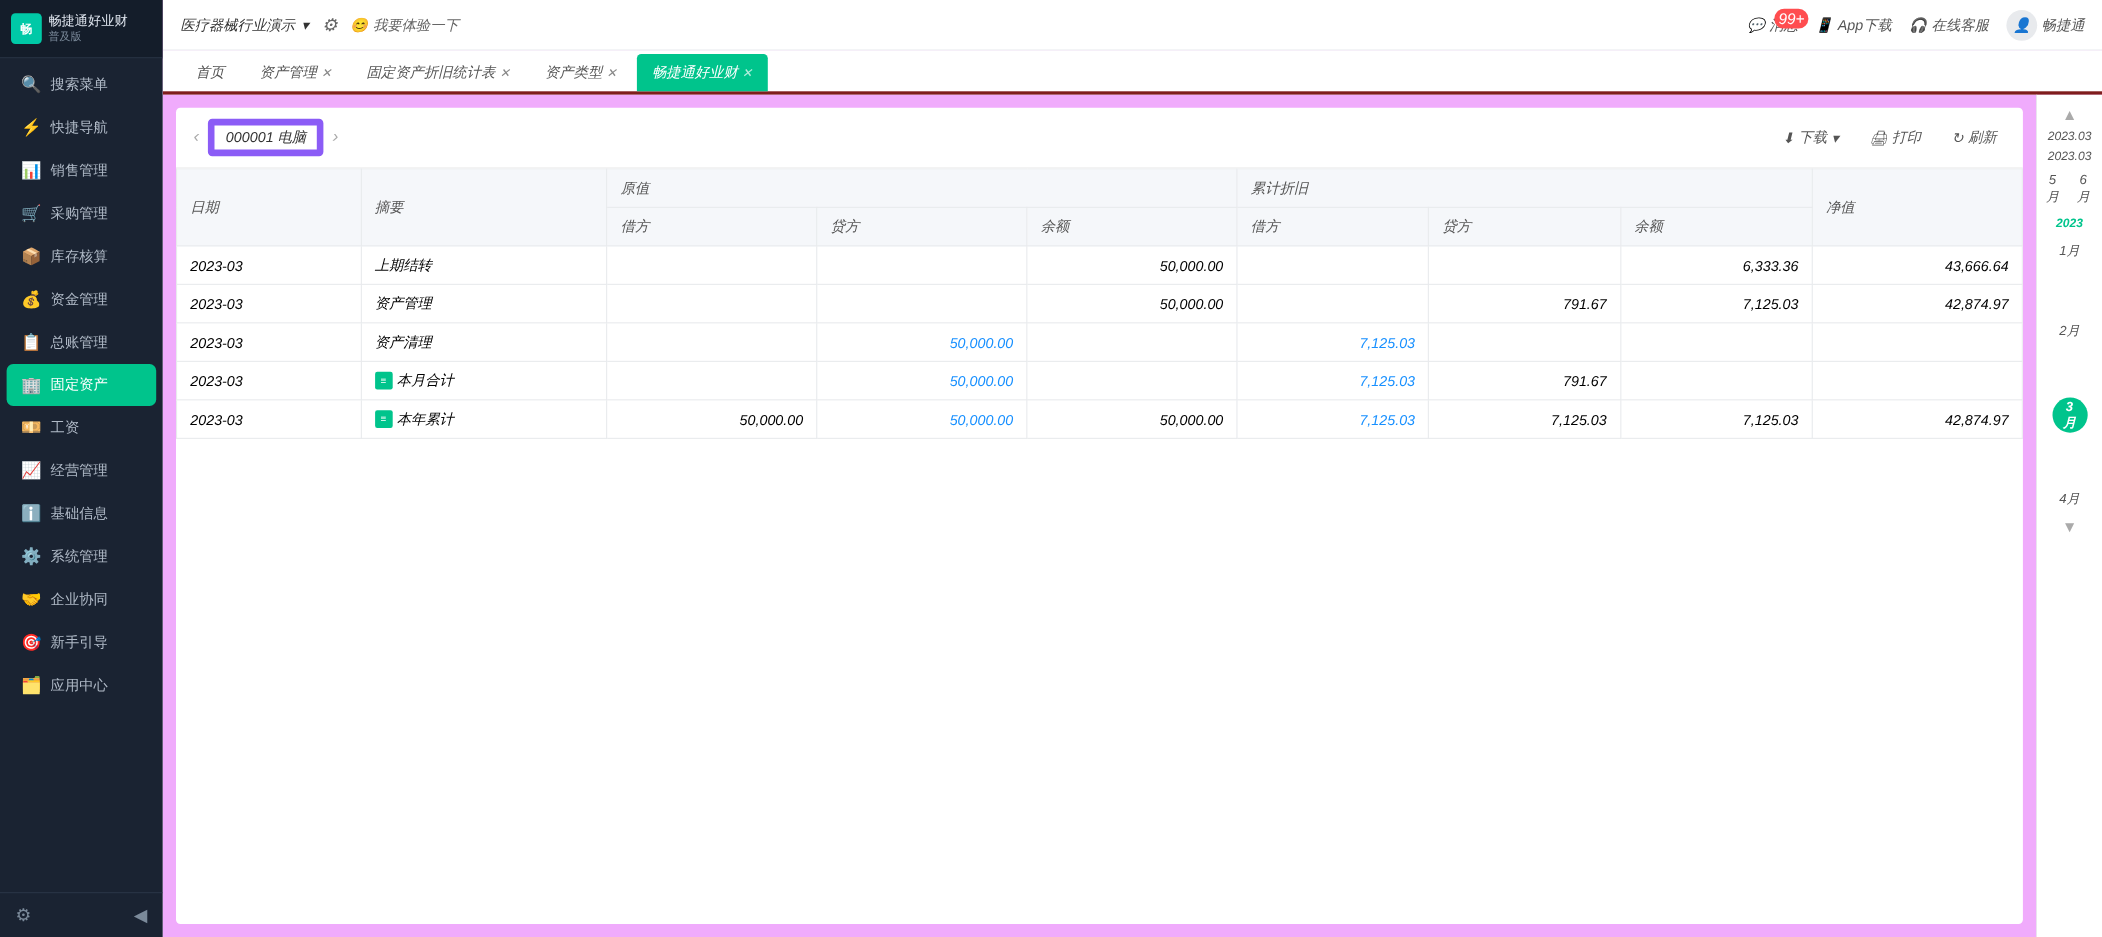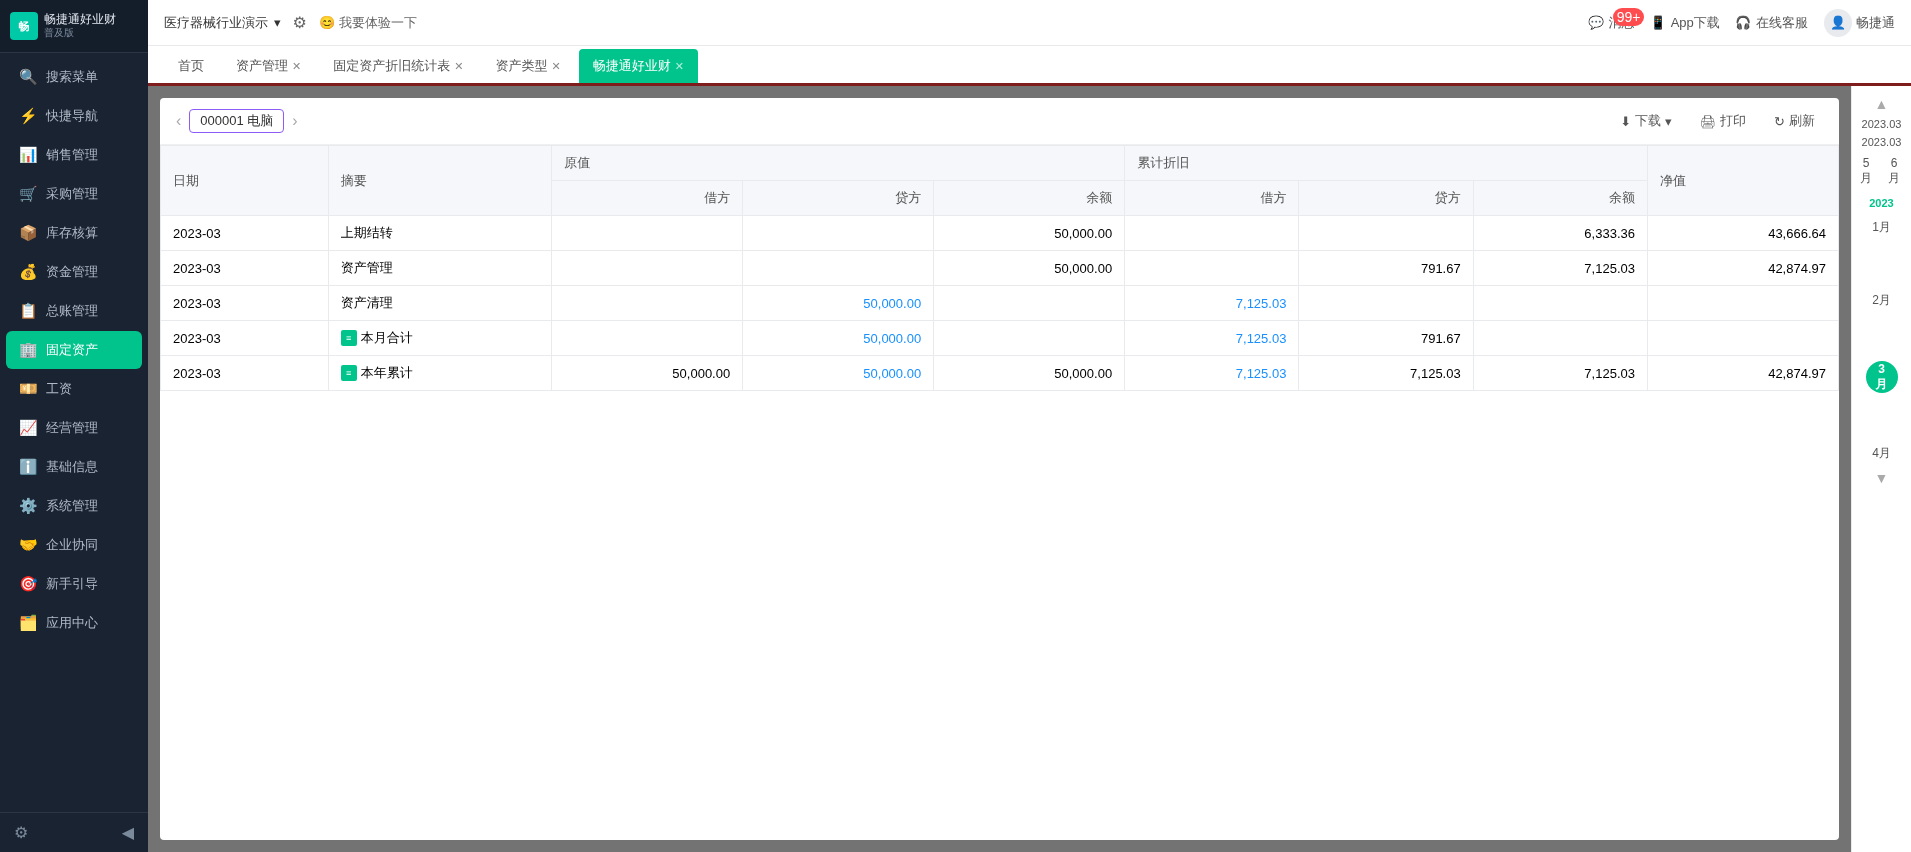--- a/index.html
+++ b/index.html
@@ -48,22 +48,23 @@
       display: flex; align-items: center; justify-content: space-between;
       padding: 10px 14px; border-top: 1px solid #2a3545;
     }
     .sidebar-footer-icon { color: #7b8a9a; cursor: pointer; font-size: 16px; }
 
     
     .main-content {
       flex: 1;
       display: flex;
       flex-direction: column;
-      background: #737373;
+      background: #f0abfc;
       overflow: hidden;
+      font-style: italic;
     }
 
     
     .topbar {
       background: white;
       height: 46px;
       display: flex;
       align-items: center;
       padding: 0 16px;
       border-bottom: 1px solid #e8eaed;
@@ -142,21 +143,21 @@
 
     
     .asset-nav {
       display: flex; align-items: center; gap: 8px;
       padding: 10px 16px;
       border-bottom: 1px solid #f0f0f0;
       flex-shrink: 0;
     }
     .asset-nav-arrow { color: #aaa; cursor: pointer; font-size: 16px; }
     .asset-nav-tag {
-      border: 1px solid #8b5cf6;
+      border: 6px solid #8b5cf6;
       border-radius: 4px;
       padding: 2px 10px;
       font-size: 13px;
       color: #333;
       background: white;
     }
     .asset-nav-controls {
       margin-left: auto;
       display: flex; align-items: center; gap: 12px;
     }
@@ -178,21 +179,21 @@
     }
     th, td {
       border: 1px solid #e8eaed;
       padding: 8px 12px;
       text-align: right;
     }
     th {
       background: #f5f7fa;
       font-weight: normal;
       color: #555;
-      text-align: right;
+      text-align: left;
     }
     th.left, td.left { text-align: left; }
     th.center, td.center { text-align: left; }
     .group-label {
       display: inline-flex; align-items: center; gap: 4px;
     }
     .group-icon {
       width: 16px; height: 16px;
       background: #00c48c;
       border-radius: 2px;

